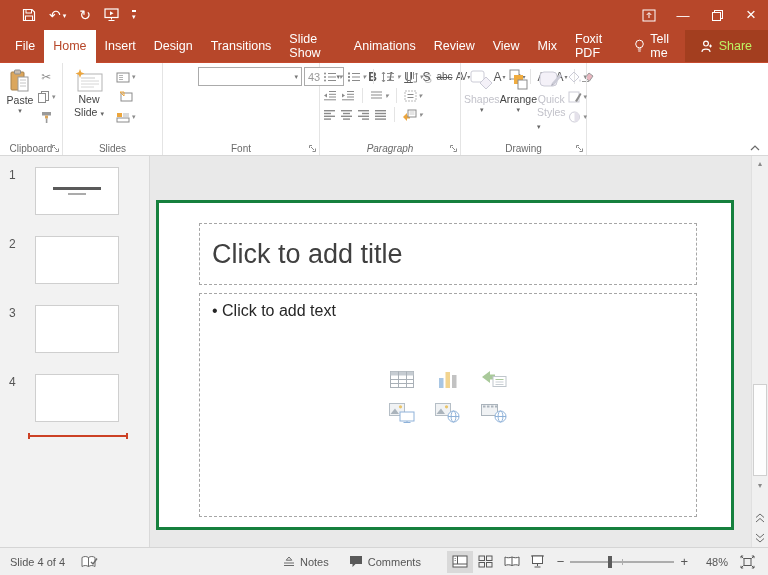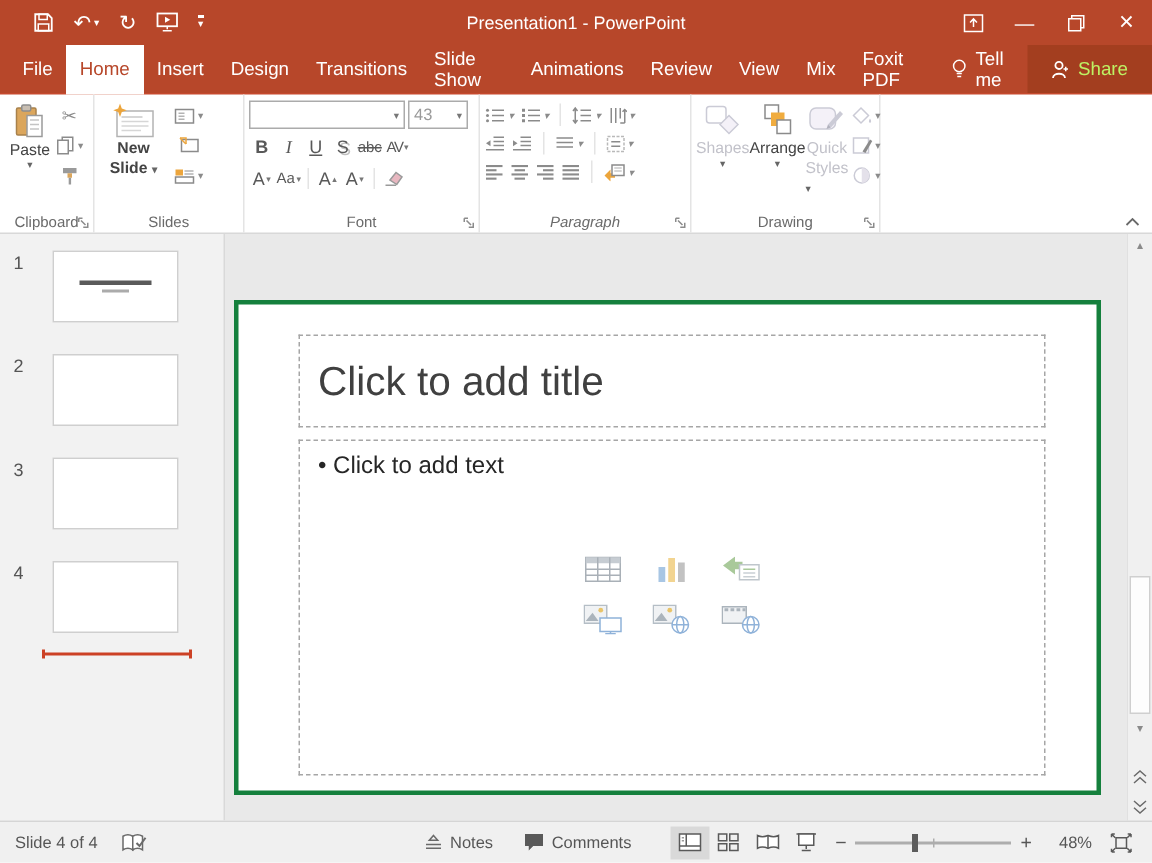--- a/index.html
+++ b/index.html
@@ -41,21 +41,21 @@
   .mini .caret { font-size:7px; color:#8b8b8b; }
   .sep-v { width:1px; background:#E4E4E4; margin:2px 3px; align-self:stretch; }
 
   .g-clip { width:63px; display:flex; }
   .clip-minis { display:flex; flex-direction:column; justify-content:flex-start; }
 
   .g-slides { width:100px; display:flex; }
   .slide-minis { display:flex; flex-direction:column; margin-left:4px; }
 
   .g-font { width:157px; }
-  .font-rows { display:flex; flex-direction:column; gap:3px; }
+  .font-rows { display:flex; flex-direction:row; gap:20px;margin-left:32px; }
   .combo-row { display:flex; gap:2px; }
   .combo { height:19px; border:1px solid #ABABAB; background:#fff; display:flex;
     align-items:center; justify-content:space-between; padding:0 3px; font-size:11px; color:#9a9a9a; }
   .combo .caret { font-size:7px; color:#777; }
   .btn-row { display:flex; align-items:center; gap:1px; }
   .fbtn { min-width:17px; height:18px; display:flex; align-items:center; justify-content:center;
     font-size:12px; color:#595959; }
   .fbtn.b { font-weight:bold; }
   .fbtn.i { font-style:italic; font-family:"Liberation Serif", serif; }
   .fbtn.u { text-decoration:underline; }
@@ -120,21 +120,20 @@
   .zoom-out, .zoom-in { font-size:13px; color:#565656; padding:0 6px; }
   .zoom-track { position:relative; width:104px; height:2px; background:#ADADAD; }
   .zoom-notch { position:absolute; left:50%; top:-2px; width:1px; height:6px; background:#ADADAD; }
   .zoom-thumb { position:absolute; left:38px; top:-5px; width:4px; height:12px; background:#5c5c5c; }
   .zoom-pct { width:34px; text-align:right; margin-right:6px; }
 </style>
 </head>
 <body>
 
 <div class="titlebar">
-  <span class="win-title">Presentation1 - PowerPoint</span>
   <div class="qat">
     <span class="qat-btn">
       <svg width="14" height="14" viewBox="0 0 14 14">
           <path d="M1.5 1.5 H10 L12.5 4 V12.5 H1.5 Z" fill="none" stroke="#fff" stroke-width="1.2"></path>
           <rect x="4" y="1.5" width="5.5" height="3.5" fill="none" stroke="#fff"></rect>
           <rect x="3.5" y="8" width="7" height="4.5" fill="none" stroke="#fff"></rect>
         </svg>
     </span>
     <span class="qat-btn">
         <span>↶</span>
@@ -243,21 +242,21 @@
     </div>
     <span class="grp-label">Clipboard</span>
     <span class="launcher">
       <svg width="9" height="9" viewBox="0 0 9 9">
           <path d="M1.5 1.5 H4 M1.5 1.5 V4 M3 3 L6 6 M7.5 4.5 V7.5 H4.5" fill="none" stroke="#8b8b8b"></path>
         </svg>
     </span>
   </div>
 
   <div class="grp g-slides">
-    <div class="bigbtn" style="width:46px;font-weight:bold;">
+    <div class="bigbtn" style="width:46px;">
       <svg width="30" height="24" viewBox="0 0 30 24">
         <rect x="4" y="5" width="24" height="17" fill="#fff" stroke="#b3b3b3"></rect>
         <line x1="7" y1="9" x2="21" y2="9" stroke="#c9c9c9"></line>
           <line x1="7" y1="12" x2="25" y2="12" stroke="#d6d6d6"></line>
           <line x1="7" y1="15" x2="25" y2="15" stroke="#d6d6d6"></line>
           <line x1="7" y1="18" x2="20" y2="18" stroke="#d6d6d6"></line>
         <path d="M6 0 L7.2 3.3 L10.5 4.5 L7.2 5.7 L6 9 L4.8 5.7 L1.5 4.5 L4.8 3.3 Z" fill="#ECA53C"></path>
       </svg>
       <span>New</span>
       <span><span>Slide</span> <span class="caret">▾</span></span>

